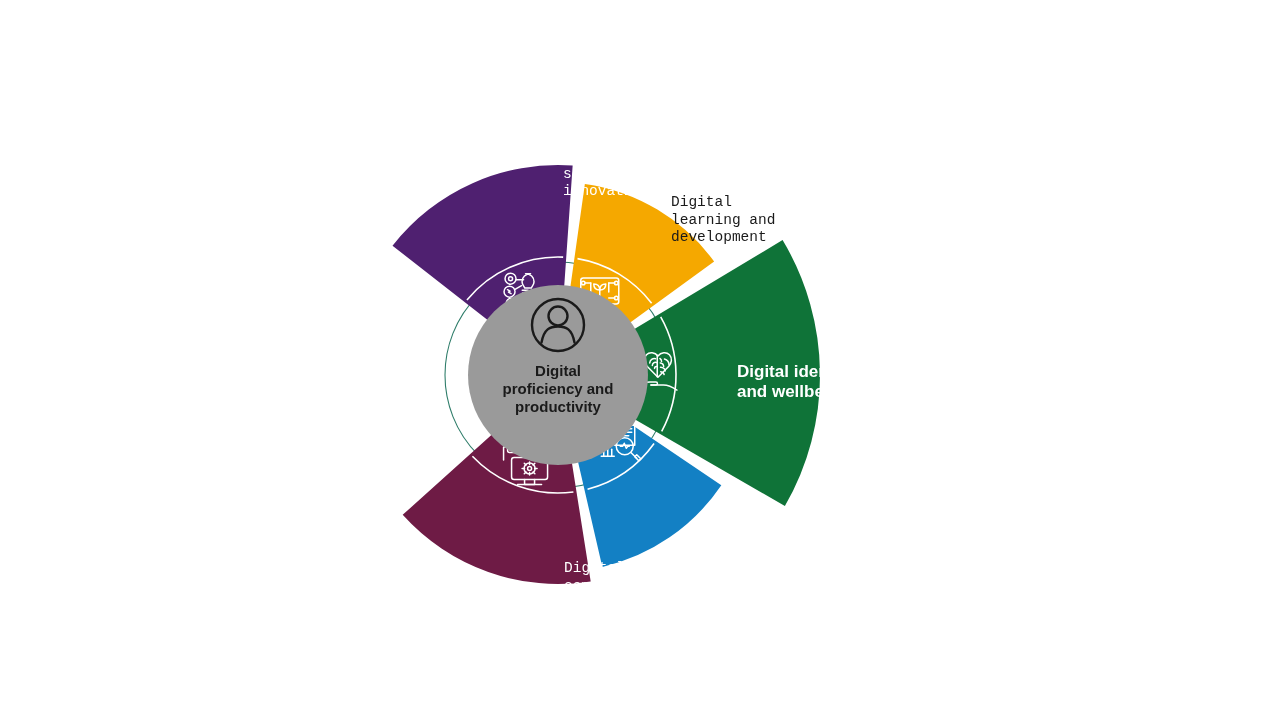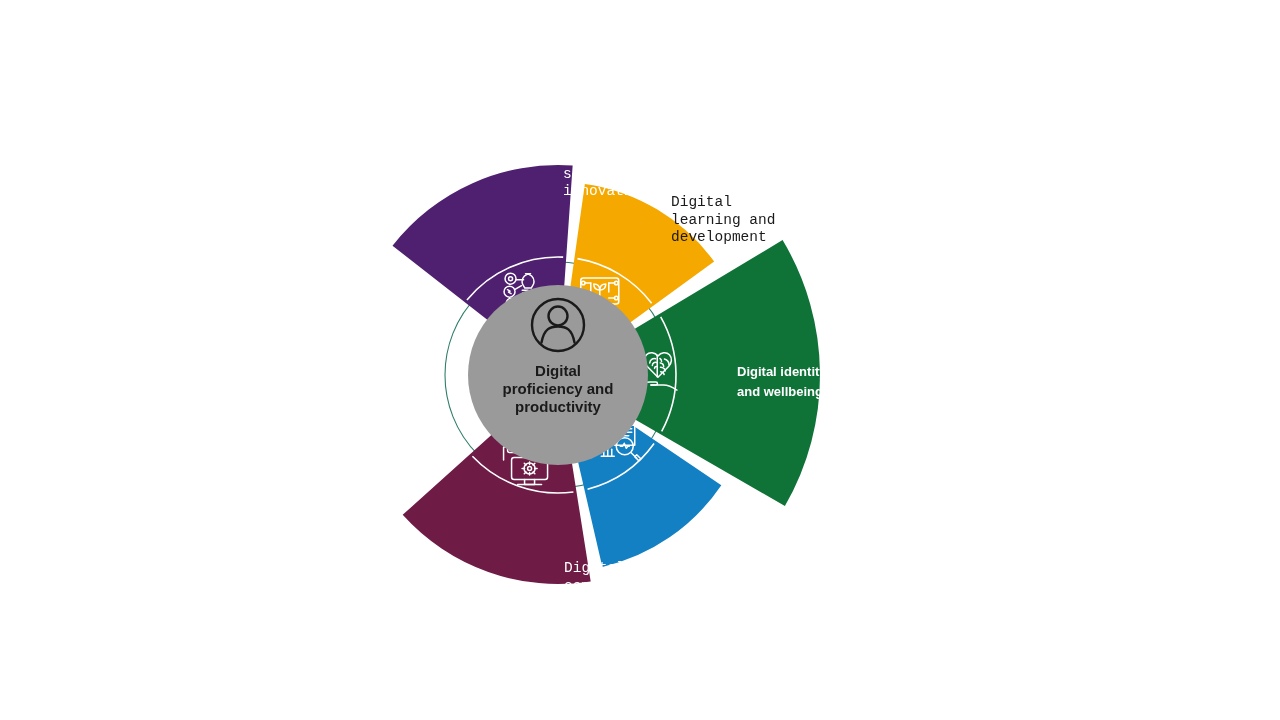--- a/index.html
+++ b/index.html
@@ -27,21 +27,21 @@
     height: 720px;
     display: block;
   }
   .wedge-label {
     font-family: Liberation Mono, monospace;
     font-size: 14.5px;
     line-height: 17.5px;
   }
   .wedge-label-big {
     font-family: "Liberation Sans", sans-serif;
-    font-size: 13px;
+    font-size: 17px;
     font-weight: bold;
     line-height: 20px;
   }
   .center-label {
     font-family: "Liberation Sans", sans-serif;
     font-size: 15px;
     font-weight: bold;
     line-height: 18px;
     fill: #1a1a1a;
   }

